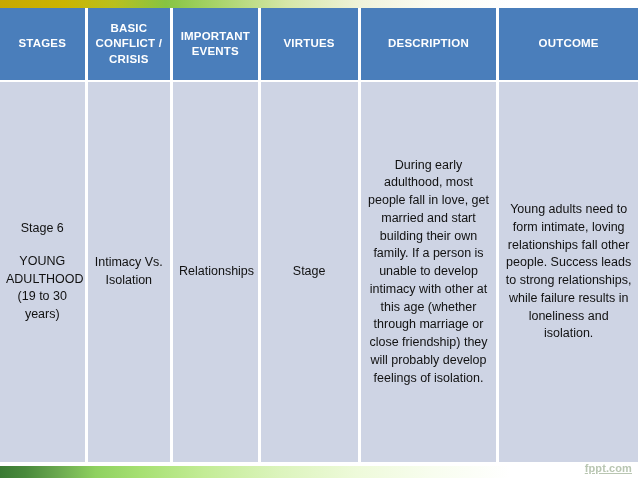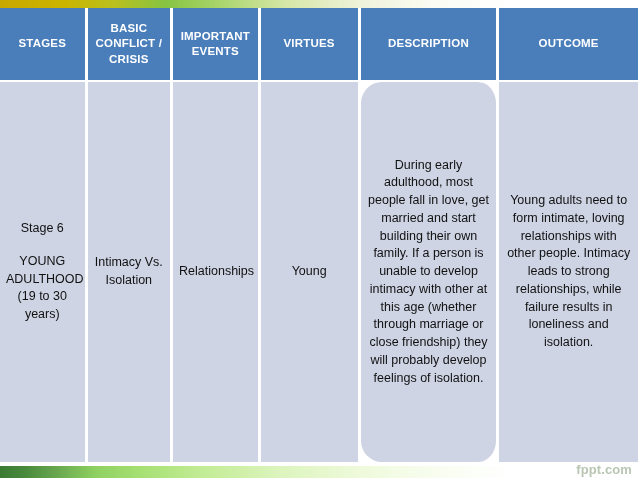--- a/index.html
+++ b/index.html
@@ -98,33 +98,34 @@
     box-sizing: border-box;
   }
   table.grid td:last-child { border-right: none; }
 
   .cell-stage { font-size: 13px; line-height: 1.5; }
   .cell-stage .stage-no { display: block; }
   .cell-stage .spacer { display: block; height: 15px; }
   .cell-conflict { font-size: 13px; line-height: 1.5; }
   .cell-events { font-size: 13px; }
   .cell-virtue { font-size: 13px; }
-  .cell-desc { font-size: 12.5px; line-height: 1.45; border-radius: 21px; }
+  .cell-desc { font-size: 12.5px; line-height: 1.45; }
   .cell-outcome { font-size: 12.5px; line-height: 1.45; }
 
   
   .watermark {
     position: absolute;
     right: 6px;
     top: 462px;
-    font-size: 13px;
+    font-size: 11px;
     font-weight: bold;
     color: #b9c6b2;
     letter-spacing: 0.1px;
     font-family: "Liberation Sans", sans-serif;
+    text-decoration: underline;
   }
 </style>
 </head>
 <body>
 
 <div class="top-strip"></div>
 
 <div class="table-wrap">
   <table class="grid">
     <thead>
@@ -139,23 +140,23 @@
     </thead>
     <tbody>
       <tr>
         <td class="cell-stage">
           <span class="stage-no">Stage  6</span>
           <span class="spacer"></span>
           <span class="stage-title">YOUNG ADULTHOOD (19 to 30 years)</span>
         </td>
         <td class="cell-conflict">Intimacy Vs. Isolation</td>
         <td class="cell-events">Relationships</td>
-        <td class="cell-virtue">Young</td>
+        <td class="cell-virtue">Stage</td>
         <td class="cell-desc">During early adulthood, most people fall in love, get married and start building their own family. If a person is unable to develop intimacy with other at this age (whether through marriage or close friendship) they will probably develop feelings of isolation.</td>
-        <td class="cell-outcome">Young adults need to form intimate, loving relationships with other people. Intimacy leads to strong relationships, while failure results in loneliness and isolation.</td>
+        <td class="cell-outcome">Young adults need to form intimate, loving relationships fall other people. Success leads to strong relationships, while failure results in loneliness and isolation.</td>
       </tr>
     </tbody>
   </table>
 </div>
 
 <div class="bottom-strip"></div>
 
 <div class="watermark">fppt.com</div>
 
 </body></html>

